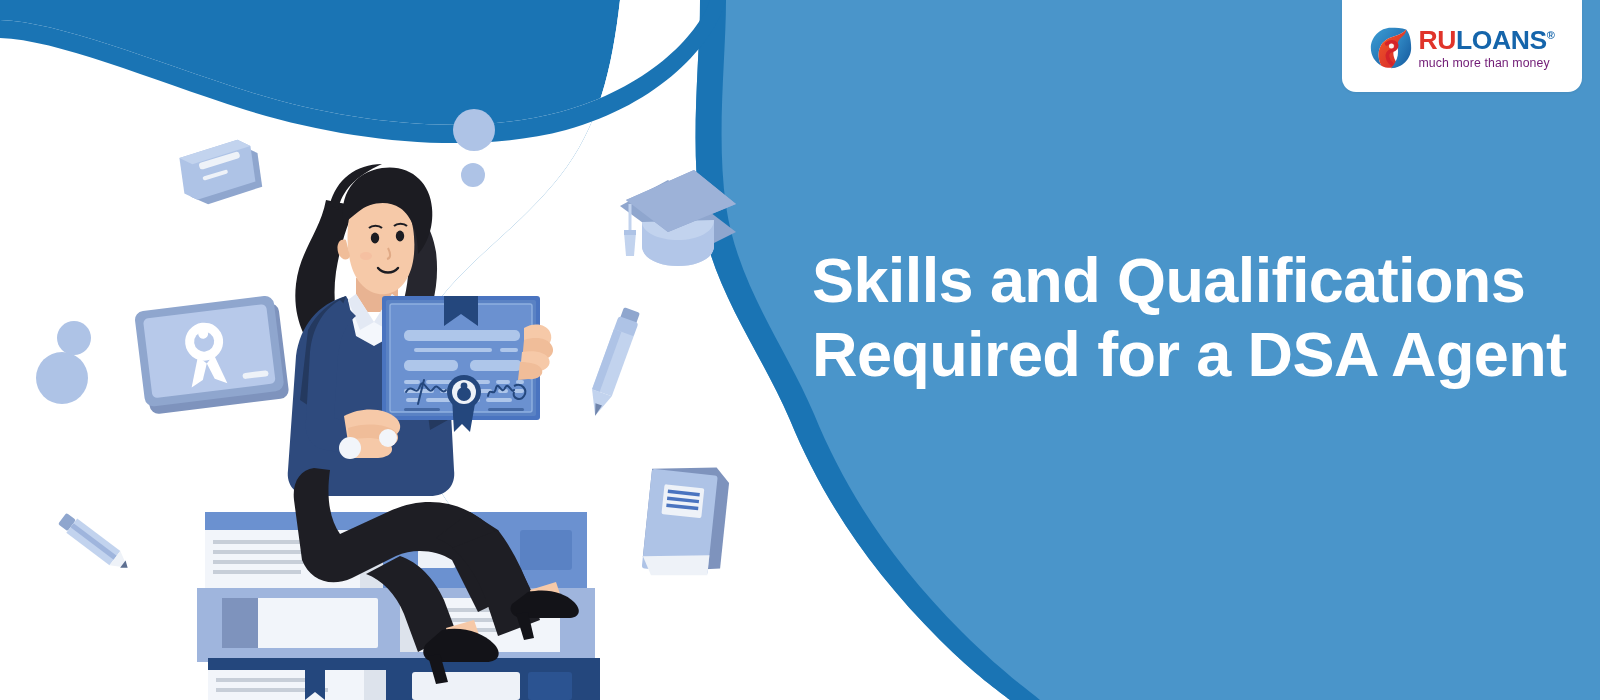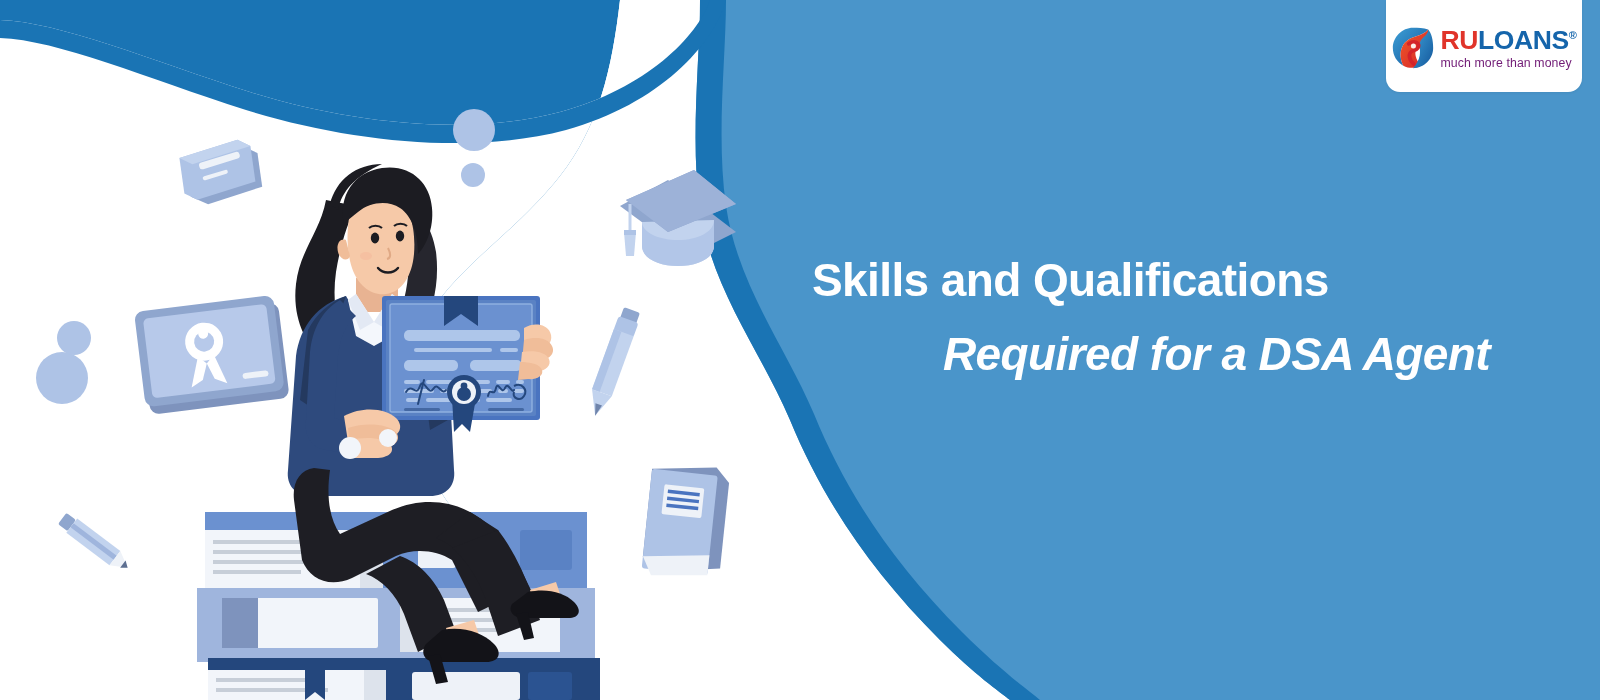--- a/index.html
+++ b/index.html
@@ -16,21 +16,21 @@
     overflow:hidden;
     background:#4a95ca;
   }
   .layer { position:absolute; left:0; top:0; width:1600px; height:700px; }
   svg.layer { display:block; }
 
   
   #logo-card {
     position:absolute;
     right:18px; top:0;
-    width:196px; height:92px;
+    width:240px; height:92px;
     background:#ffffff;
     border-bottom-left-radius:14px;
     border-bottom-right-radius:14px;
     display:flex; align-items:center; justify-content:center;
     box-shadow:0 1px 3px rgba(0,0,0,0.06);
   }
   #logo-inner { display:flex; align-items:center; gap:7px; padding-top:4px; }
   #logo-mark { width:42px; height:42px; flex:0 0 42px; }
   #logo-text { display:flex; flex-direction:column; line-height:1; }
   #logo-wordmark {
@@ -46,27 +46,27 @@
   }
 
   
   #headline {
     position:absolute;
     left:812px; top:243px;
     width:720px;
   }
   #headline .line {
     color:#ffffff;
-    font-size:46px;
+    font-size:63px;
     font-weight:bold;
     letter-spacing:-0.6px;
     line-height:74px;
     white-space:nowrap;
   }
-  #headline-line-2 { text-align:right; padding-right:42px;font-style:italic; }
+  #headline-line-2 { text-align:right; padding-right:42px; }
 </style>
 </head>
 <body>
 
 <div id="banner">
 
   <svg class="layer" viewBox="0 0 1600 700" preserveAspectRatio="none" aria-hidden="true">
 
     <rect x="0" y="0" width="1600" height="700" fill="#4a95ca"></rect>
 

